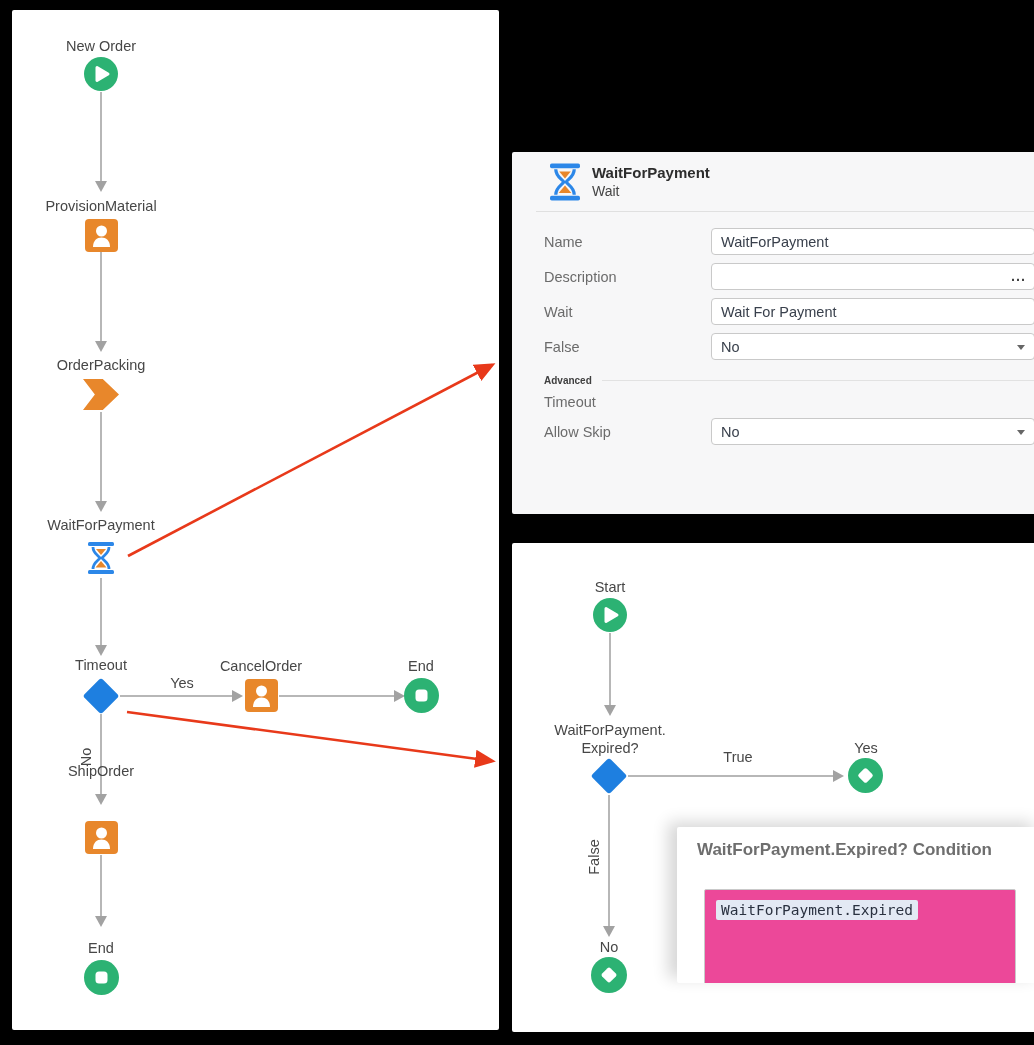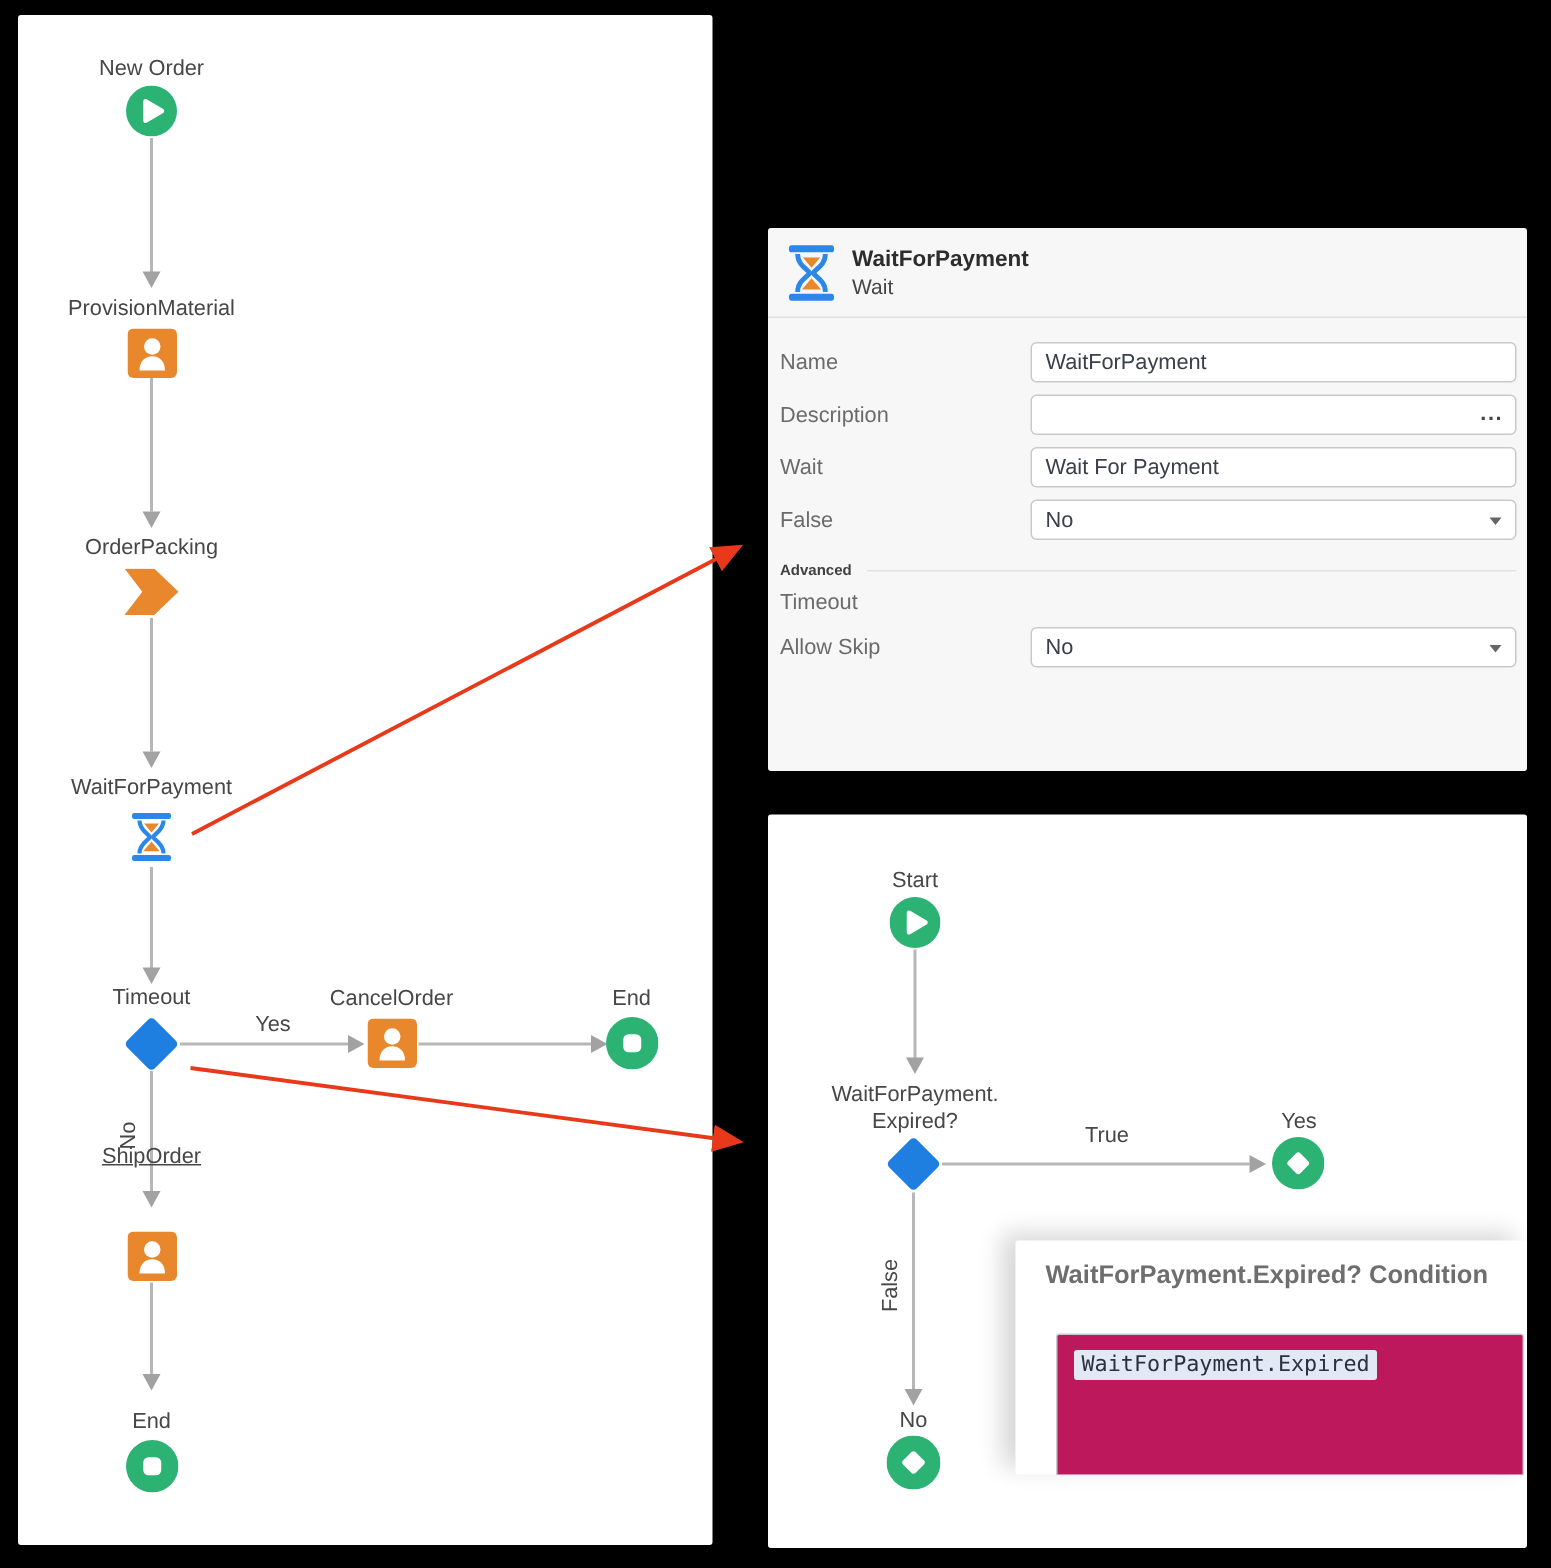--- a/index.html
+++ b/index.html
@@ -1,20 +1,20 @@
 <!DOCTYPE html>
 <html><head>
 <meta charset="utf-8">
 <style>
   html,body{margin:0;padding:0;}
   body{
     width:1034px;height:1045px;position:relative;background:#000;
     font-family:"Liberation Sans","DejaVu Sans",sans-serif;overflow:hidden;
   }
-  .panel{position:absolute;background:#fff;border-radius:2px;}
+  .panel{position:absolute;background:#fff;border-radius:2px;padding-left:24px;}
   #panel-main-flow{left:12px;top:10px;width:463px;height:1020px;}
   #panel-props{left:512px;top:152px;width:506px;height:362px;background:#f7f7f8;}
   #panel-decision-flow{left:512px;top:543px;width:506px;height:489px;}
   #panel-condition{left:677px;top:827px;width:341px;height:156px;z-index:6;
     box-shadow:-9px -5px 16px rgba(0,0,0,0.16);overflow:hidden;}
 
   
   .node-label{position:absolute;transform:translateX(-50%);font-size:14.5px;color:#474747;white-space:nowrap;}
   .rot-label{position:absolute;font-size:14.5px;color:#474747;white-space:nowrap;
     transform:translate(-50%,-50%) rotate(-90deg);}
@@ -50,21 +50,21 @@
   .adv-row .adv-title{font-size:10px;font-weight:bold;color:#404040;flex:none;}
   .adv-row .rule{flex:1;height:1px;background:#e2e2e2;margin-left:10px;}
   .expr-func{color:#A23AA8;}
   .expr-ref{color:#C9552F;}
   .expr-num{color:#D03A2A;}
 
   
   #panel-condition .cond-title{position:absolute;left:20px;top:13px;font-size:17px;
     font-weight:600;color:#6e6e6e;white-space:nowrap;}
   #panel-condition .code-box{position:absolute;left:27px;top:62px;width:312px;height:140px;
-    border:1px solid #c9c9c9;border-radius:2px;background:#be185d;box-sizing:border-box;}
+    border:1px solid #c9c9c9;border-radius:2px;background:#ec4899;box-sizing:border-box;}
   #panel-condition .code-line{position:absolute;left:11px;top:10px;
     font-family:"DejaVu Sans Mono","Liberation Mono",monospace;font-size:14.5px;color:#2a3140;
     background:#e3e9f4;padding:2px 5px;border-radius:2px;white-space:nowrap;}
 
   #red-overlay{position:absolute;left:0;top:0;z-index:20;pointer-events:none;}
 </style>
 </head>
 <body>
 
 <div class="panel" id="panel-main-flow">
@@ -122,21 +122,21 @@
   <div class="node-label" style="left:409px;top:648px;">End</div>
   <svg class="icon" style="left:392px;top:668px;" width="35" height="35" viewBox="0 0 35 35">
     <circle cx="17.5" cy="17.5" r="17.5" fill="#2CB273"></circle>
     <rect x="11.5" y="11.5" width="12" height="12" rx="3.5" fill="#fff"></rect>
   </svg>
 
   <div class="vline" style="left:88px;top:704px;height:80px;"></div>
   <div class="head-down" style="left:83px;top:784px;"></div>
   <div class="rot-label" style="left:74px;top:747px;">No</div>
 
-  <div class="node-label" style="left:89px;top:753px;text-decoration:underline;">ShipOrder</div>
+  <div class="node-label" style="left:89px;top:753px;">ShipOrder</div>
   <svg class="icon" style="left:72.5px;top:811px;" width="33" height="33" viewBox="0 0 33 33">
     <rect width="33" height="33" rx="4" fill="#E8872B"></rect>
     <circle cx="16.5" cy="12" r="5.5" fill="#fff"></circle>
     <path d="M8 28 C8 21.5 12 18.5 16.5 18.5 C21 18.5 25 21.5 25 28 Z" fill="#fff"></path>
   </svg>
   <div class="vline" style="left:88px;top:845px;height:62px;"></div>
   <div class="head-down" style="left:83px;top:906px;"></div>
 
   <div class="node-label" style="left:89px;top:930px;">End</div>
   <svg class="icon" style="left:71.5px;top:950px;" width="35" height="35" viewBox="0 0 35 35">

